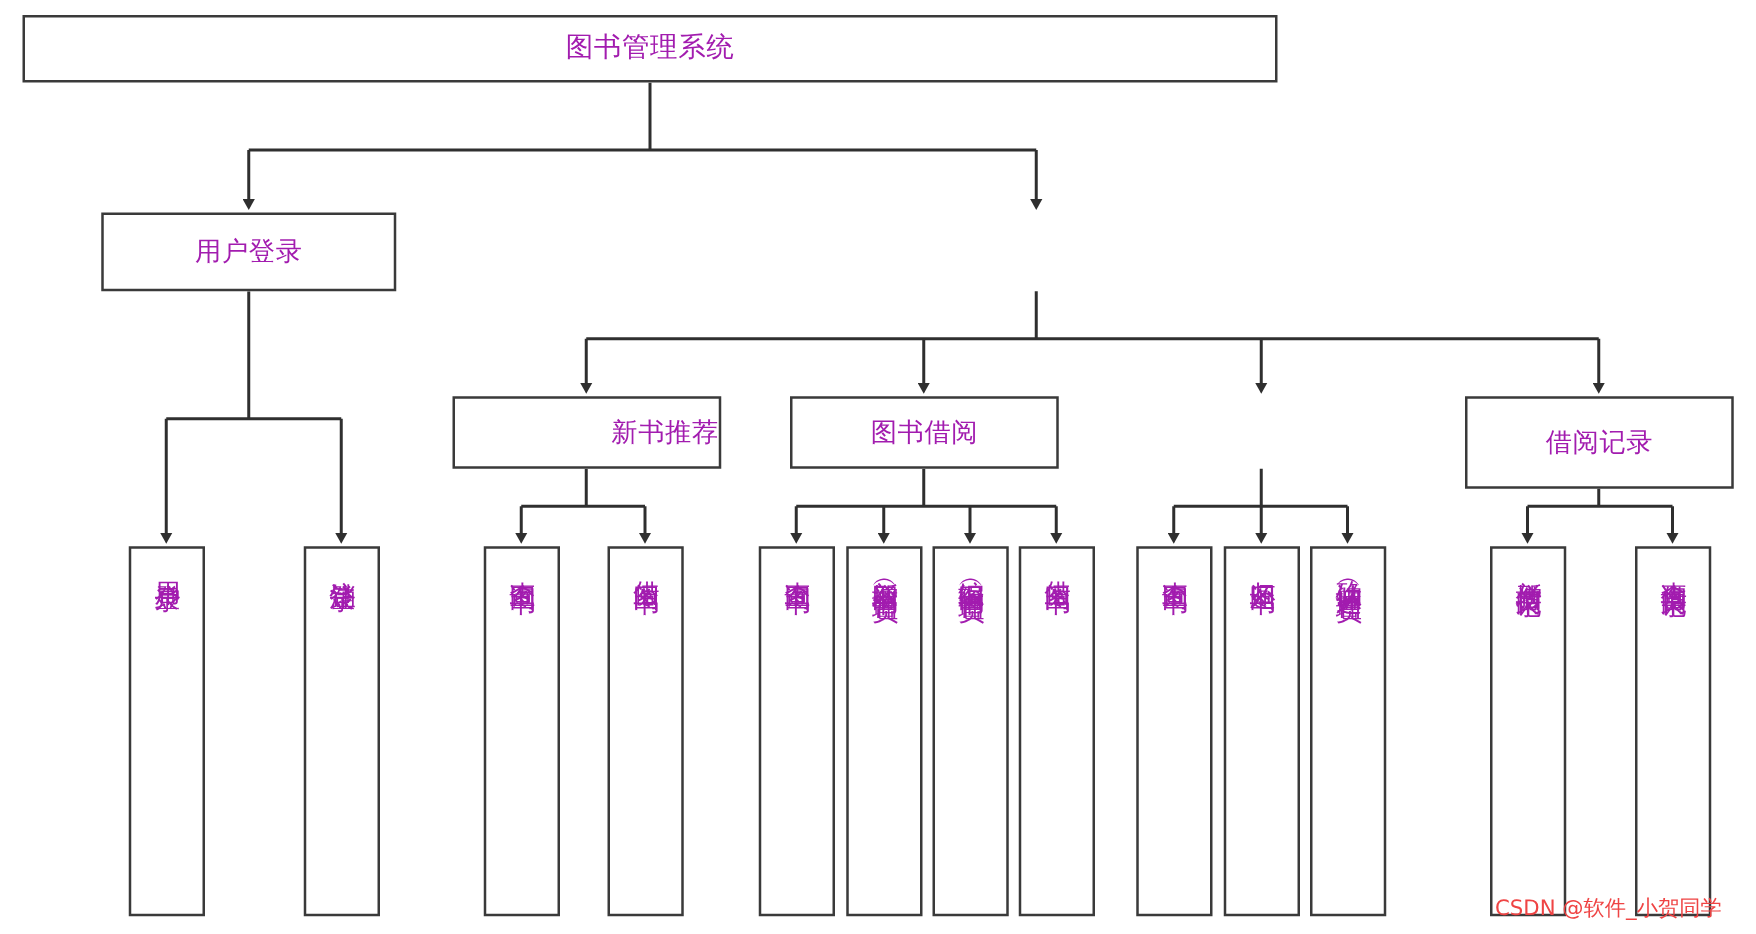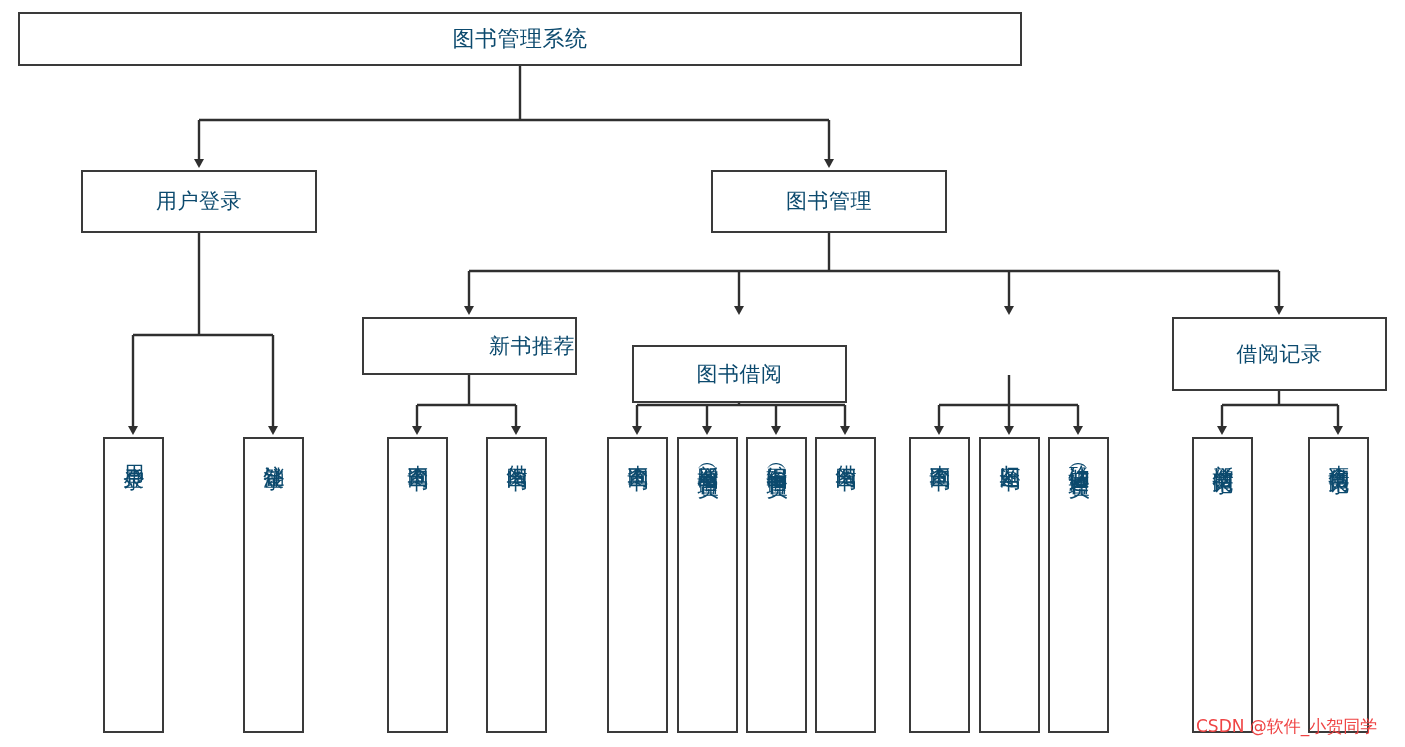--- a/index.html
+++ b/index.html
@@ -27,21 +27,21 @@
     pointer-events: none;
   }
   .node {
     position: absolute;
     box-sizing: border-box;
     background: #ffffff;
     border: 2px solid #3a3a3a;
     display: flex;
     align-items: center;
     justify-content: center;
-    color: #0c4a6e;
+    color: #a21caf;
     z-index: 2;
   }
   .node .lbl {
     display: block;
     text-align: center;
     line-height: 1.08;
     letter-spacing: 0.5px;
   }
   
   .node.horiz .lbl {
@@ -126,28 +126,25 @@
     </g>
   </svg>
 
   <div class="node horiz root" style="left:18px; top:12px; width:1004px; height:54px;">
     <span class="lbl">图书管理系统</span>
   </div>
 
   <div class="node horiz" style="left:81px; top:170px; width:236px; height:63px;">
     <span class="lbl">用户登录</span>
   </div>
-  <div class="node horiz" style="left:711px; top:170px; width:236px; height:63px;">
-    <span class="lbl">图书管理</span>
-  </div>
 
   <div class="node horiz" style="left:362px; top:317px; width:215px; height:58px;justify-content:flex-end;">
     <span class="lbl">新书推荐</span>
   </div>
-  <div class="node horiz" style="left:632px; top:317px; width:215px; height:58px;margin-top:28px;">
+  <div class="node horiz" style="left:632px; top:317px; width:215px; height:58px;">
     <span class="lbl">图书借阅</span>
   </div>
   <div class="node horiz" style="left:1172px; top:317px; width:215px; height:74px;">
     <span class="lbl">借阅记录</span>
   </div>
 
   <div class="node vert" style="left:103px; top:437px; width:61px; height:296px;">
     <span class="lbl">用户登录</span>
   </div>
   <div class="node vert" style="left:243px; top:437px; width:61px; height:296px;">

